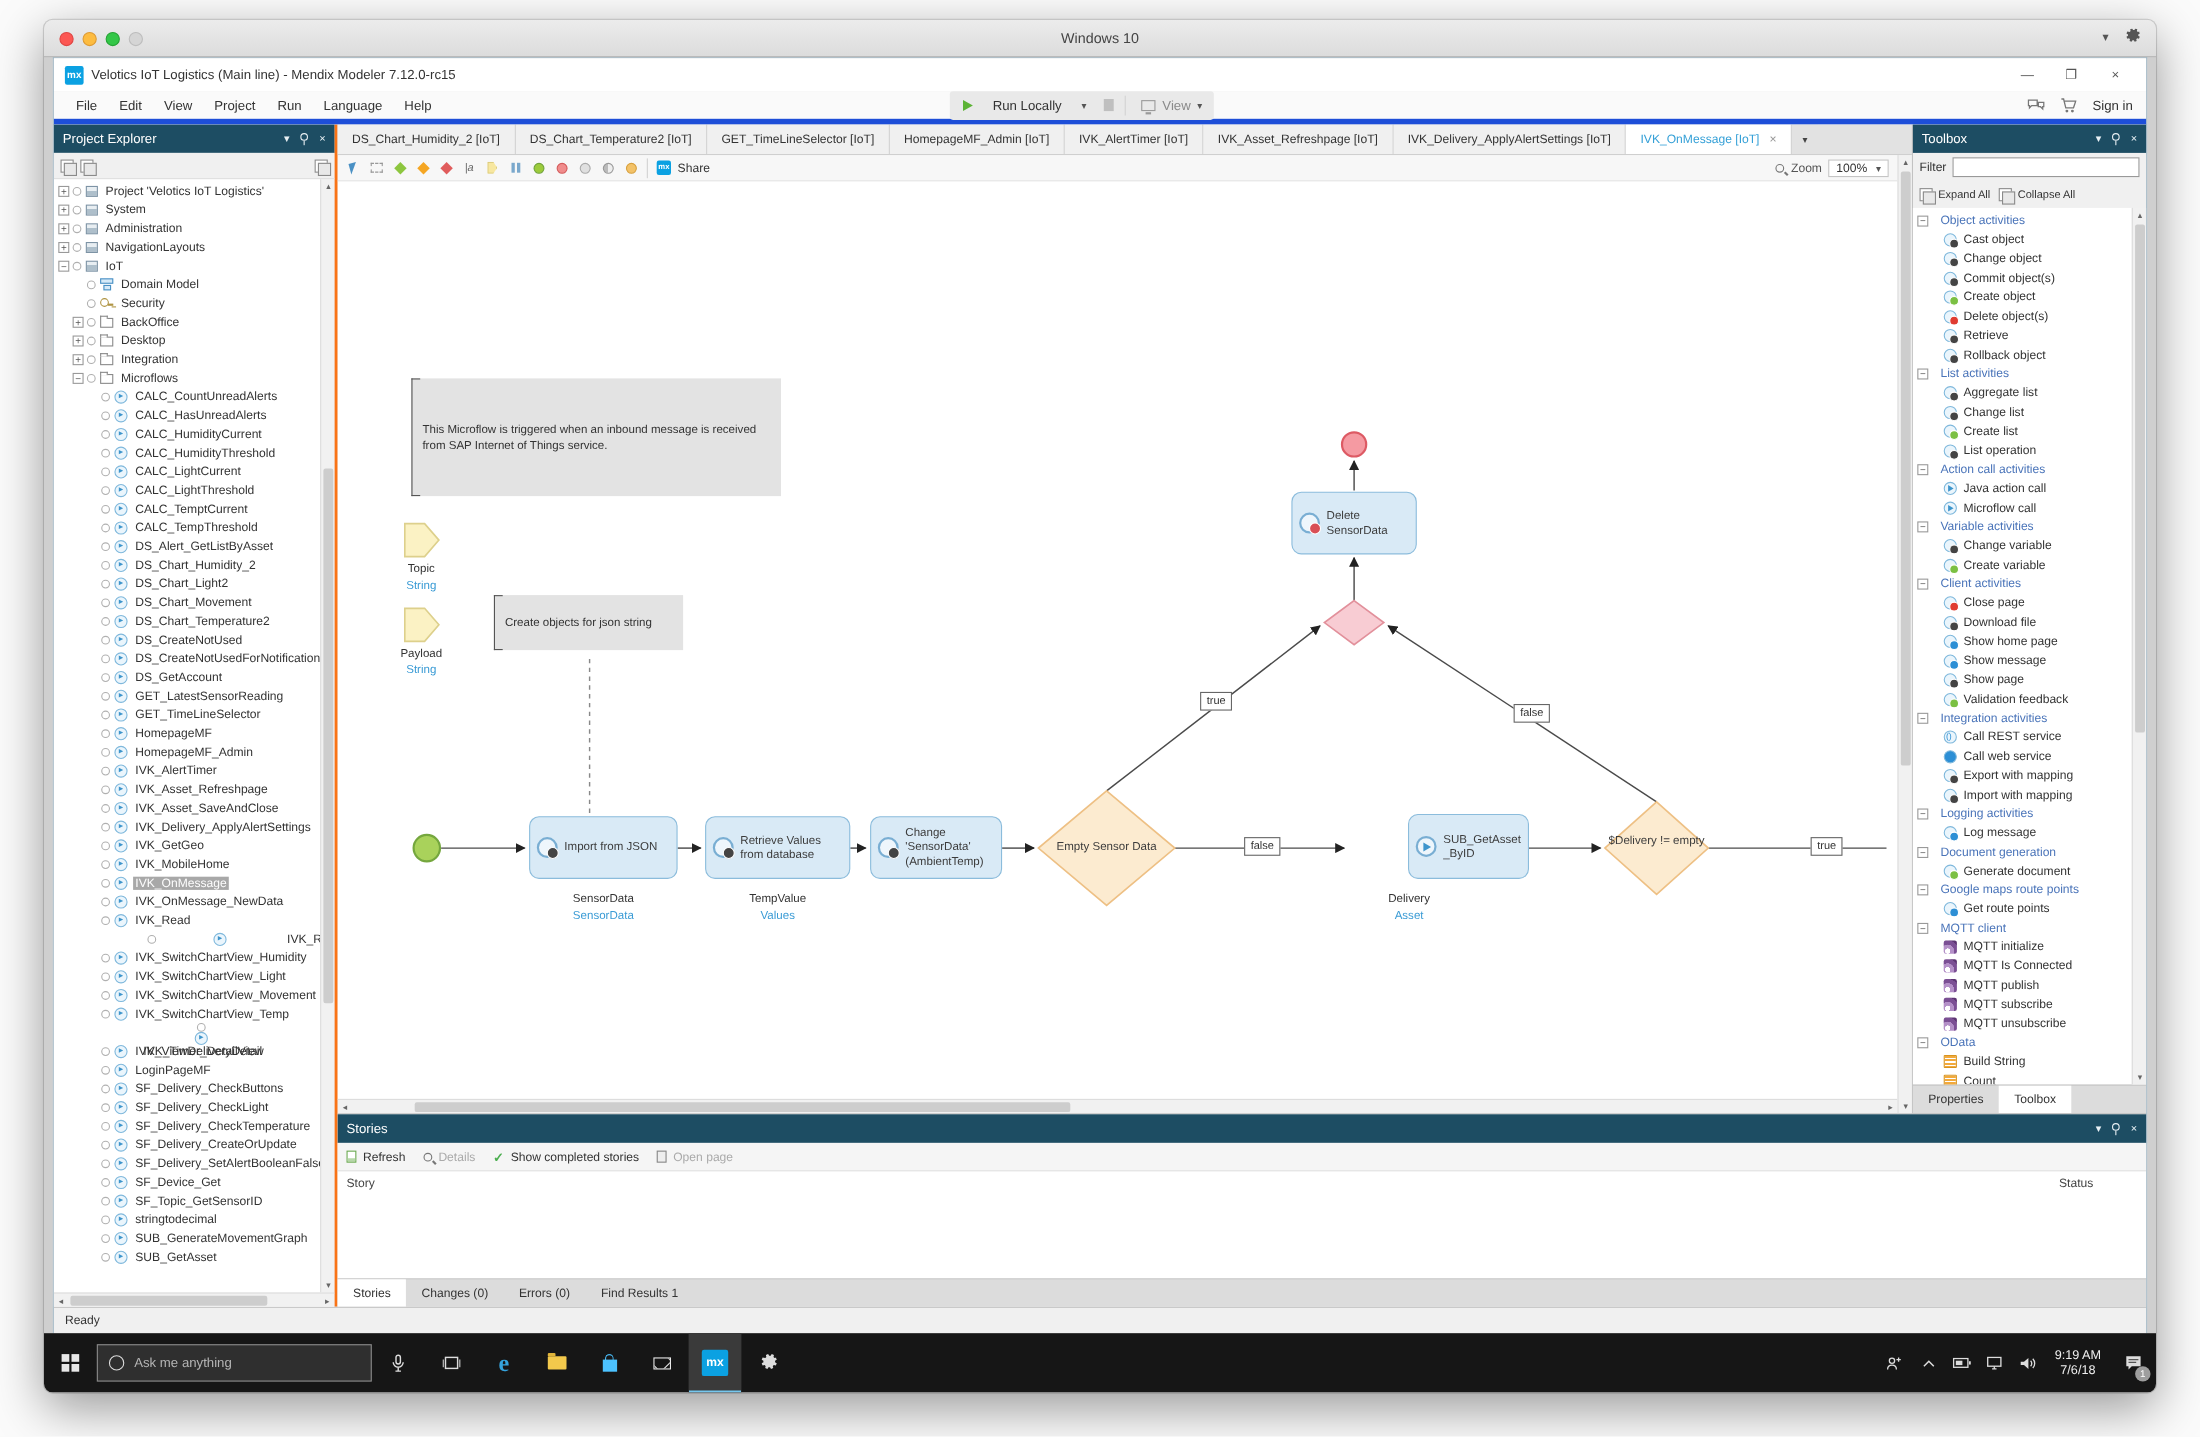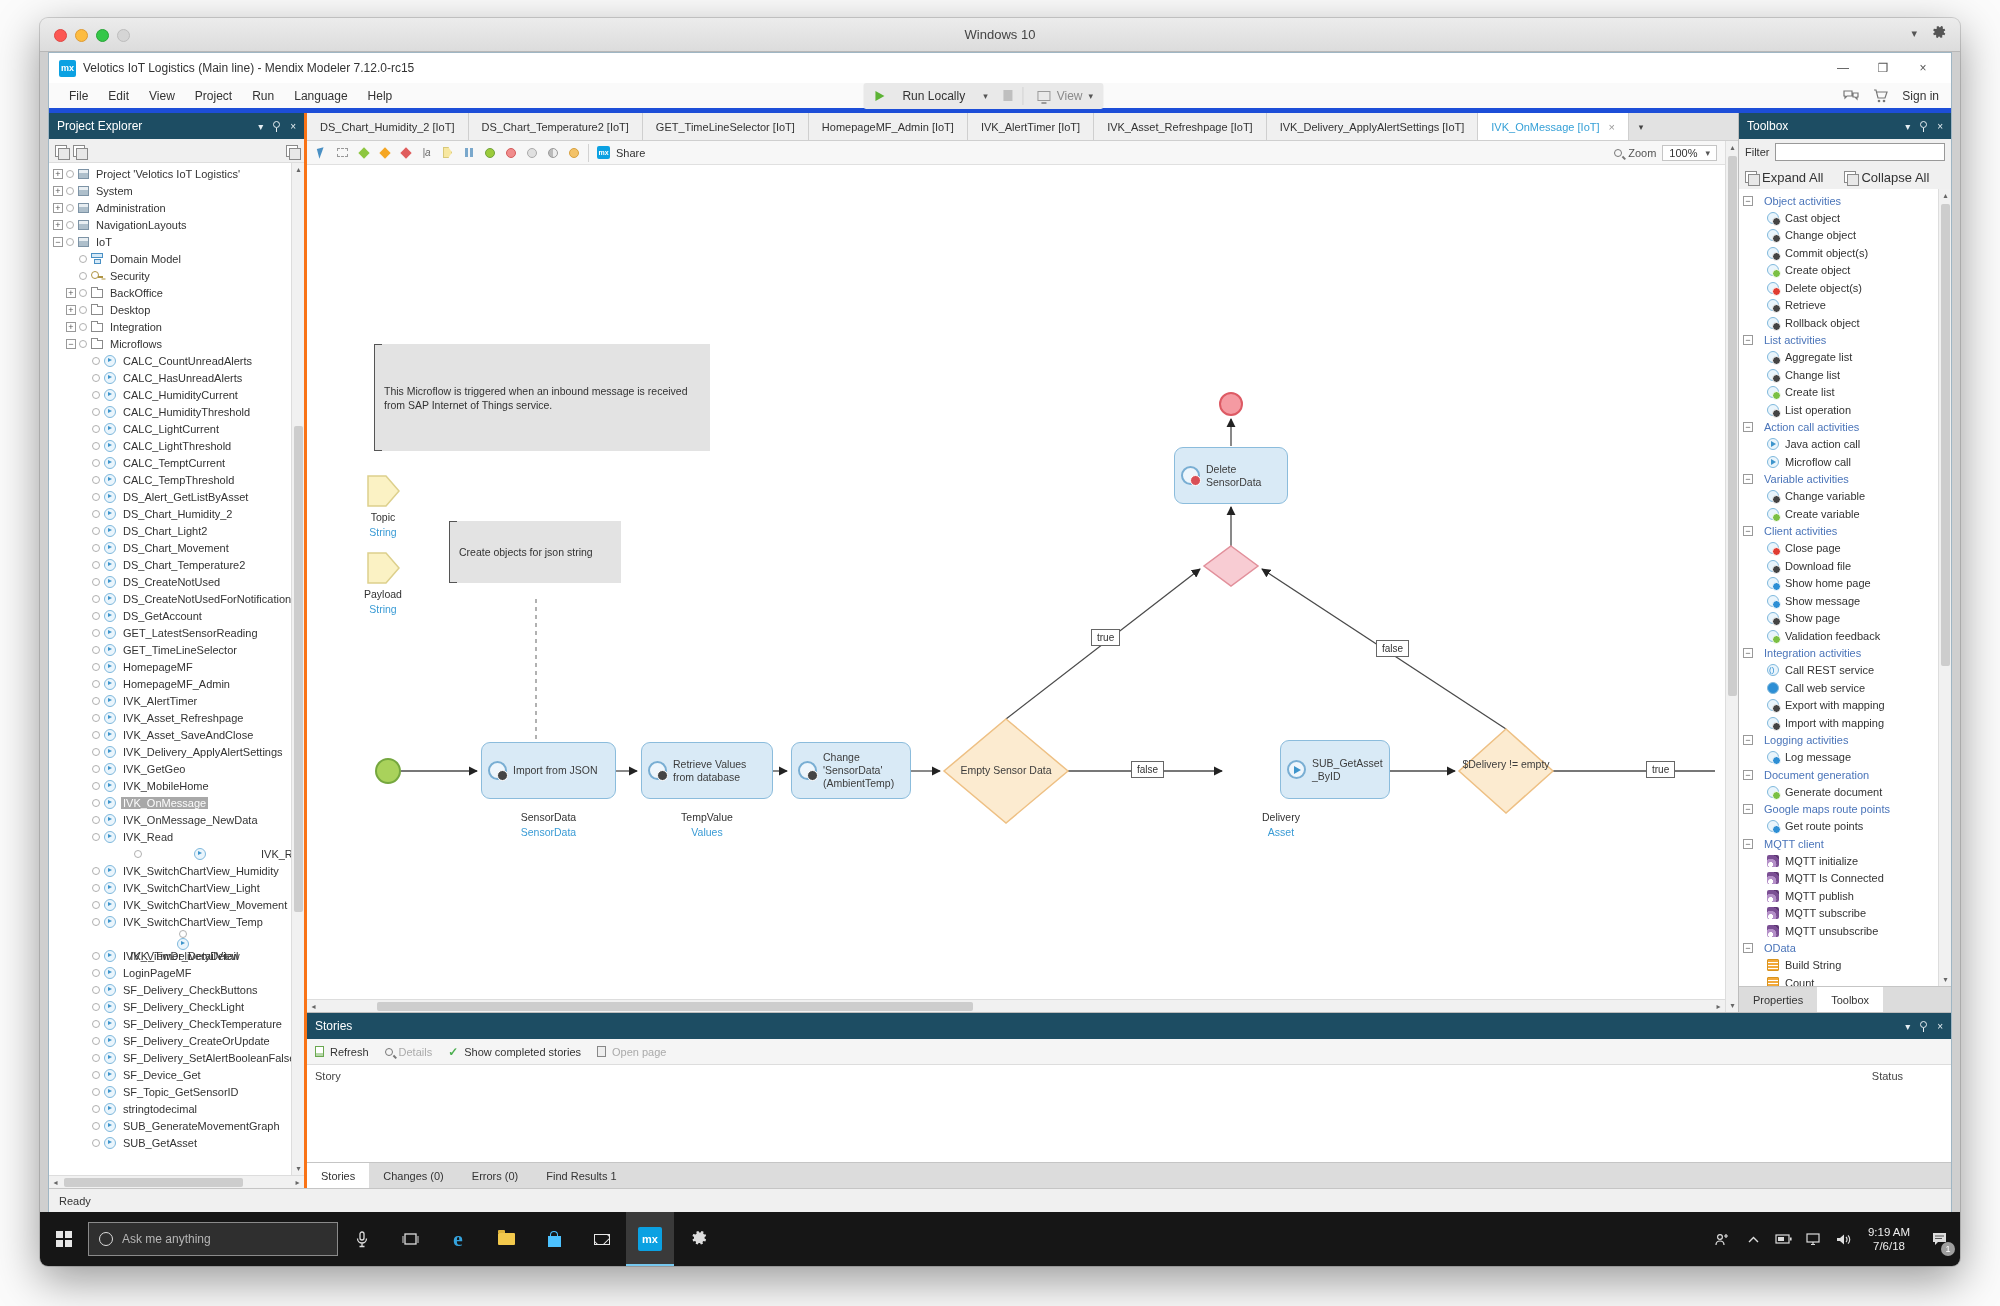--- a/index.html
+++ b/index.html
@@ -146,21 +146,21 @@
   .st-content{flex:1;background:#fff;position:relative;}
   .st-colhead{position:absolute;left:8px;top:5px;font-size:11px;color:#444;}
   .st-colstatus{position:absolute;right:48px;top:5px;font-size:11px;color:#444;}
   .btabs{height:26px;background:#dcdcdc;display:flex;align-items:stretch;flex:none;border-top:1px solid #c5c5c5;}
   .btab{display:flex;align-items:center;padding:0 14px;font-size:11px;color:#333;}
   .btab.active{background:#fff;}
   
   .tb-dock{width:213px;flex:none;display:flex;flex-direction:column;border-left:1px solid #bdbdbd;background:#f0f0f0;min-height:0;}
   .tb-filter{height:26px;display:flex;align-items:center;padding:2px 6px;gap:6px;font-size:11px;color:#333;flex:none;}
   .tb-filter input{flex:1;height:18px;border:1px solid #999;background:#fff;font-size:11px;padding:0 3px;font-family:"Liberation Sans",sans-serif;}
-  .tb-exp{height:24px;display:flex;align-items:center;gap:21px;padding:0 6px;font-size:13px;color:#333;flex:none;}
+  .tb-exp{height:24px;display:flex;align-items:center;gap:8px;padding:0 6px;font-size:10px;color:#333;flex:none;}
   .tb-exp .g{display:flex;align-items:center;gap:5px;}
   .tb-body{flex:1;display:flex;min-height:0;}
   .tb-list{flex:1;background:#fff;overflow:hidden;padding-top:3px;}
   .tb-h{display:flex;align-items:center;height:17px;padding-left:4px;}
   .tb-hl{font-size:11px;color:#4a74b9;margin-left:8px;}
   .tb-i{display:flex;align-items:center;height:17.5px;padding-left:28px;}
   .tb-il{font-size:11px;color:#333;margin-left:6px;white-space:nowrap;}
   .tbx{width:12px;height:12px;flex:none;border-radius:50%;border:1.5px solid #7fb8dc;background:#eaf5fc;position:relative;}
   .tbx::after{content:'';position:absolute;right:-3px;bottom:-3px;width:7px;height:7px;border-radius:50%;border:1px solid #fff;}
   .tbx-dark::after{background:#444;} .tbx-green::after{background:#7bc043;} .tbx-red::after{background:#e03c31;}
@@ -763,21 +763,21 @@
                       <polygon points="61,311 79,311 92,326 79,341 61,341" fill="#fbf2c4" stroke="#ddd08c" stroke-width="1.5"></polygon>
                       <polygon points="61,388 79,388 92,403 79,418 61,418" fill="#fbf2c4" stroke="#ddd08c" stroke-width="1.5"></polygon>
                       <polygon points="699,554 761,606 699,658 637,606" fill="#fcebd0" stroke="#eec084" stroke-width="1.5"></polygon>
                       <polygon points="1199,564 1246,606 1199,648 1152,606" fill="#fcebd0" stroke="#eec084" stroke-width="1.5"></polygon>
                       <polygon points="924,381 951,401 924,421 897,401" fill="#f8ccd3" stroke="#e2909b" stroke-width="1.5"></polygon>
                     </svg>
 
                     <div class="annot" style="left:67px;top:179px;width:336px;height:107px;">
                       <span>This Microflow is triggered when an inbound message is received from SAP Internet of Things service.</span>
                     </div>
-                    <div class="annot" style="left:142px;top:356px;width:172px;height:62px;">
+                    <div class="annot" style="left:142px;top:376px;width:172px;height:50px;">
                       <span>Create objects for json string</span>
                     </div>
 
                     <div class="caption" style="left:36px;top:345px;width:80px;">
                       <div class="c1">Topic</div>
                       <div class="c2">String</div>
                     </div>
                     <div class="caption" style="left:36px;top:422px;width:80px;">
                       <div class="c1">Payload</div>
                       <div class="c2">String</div>

